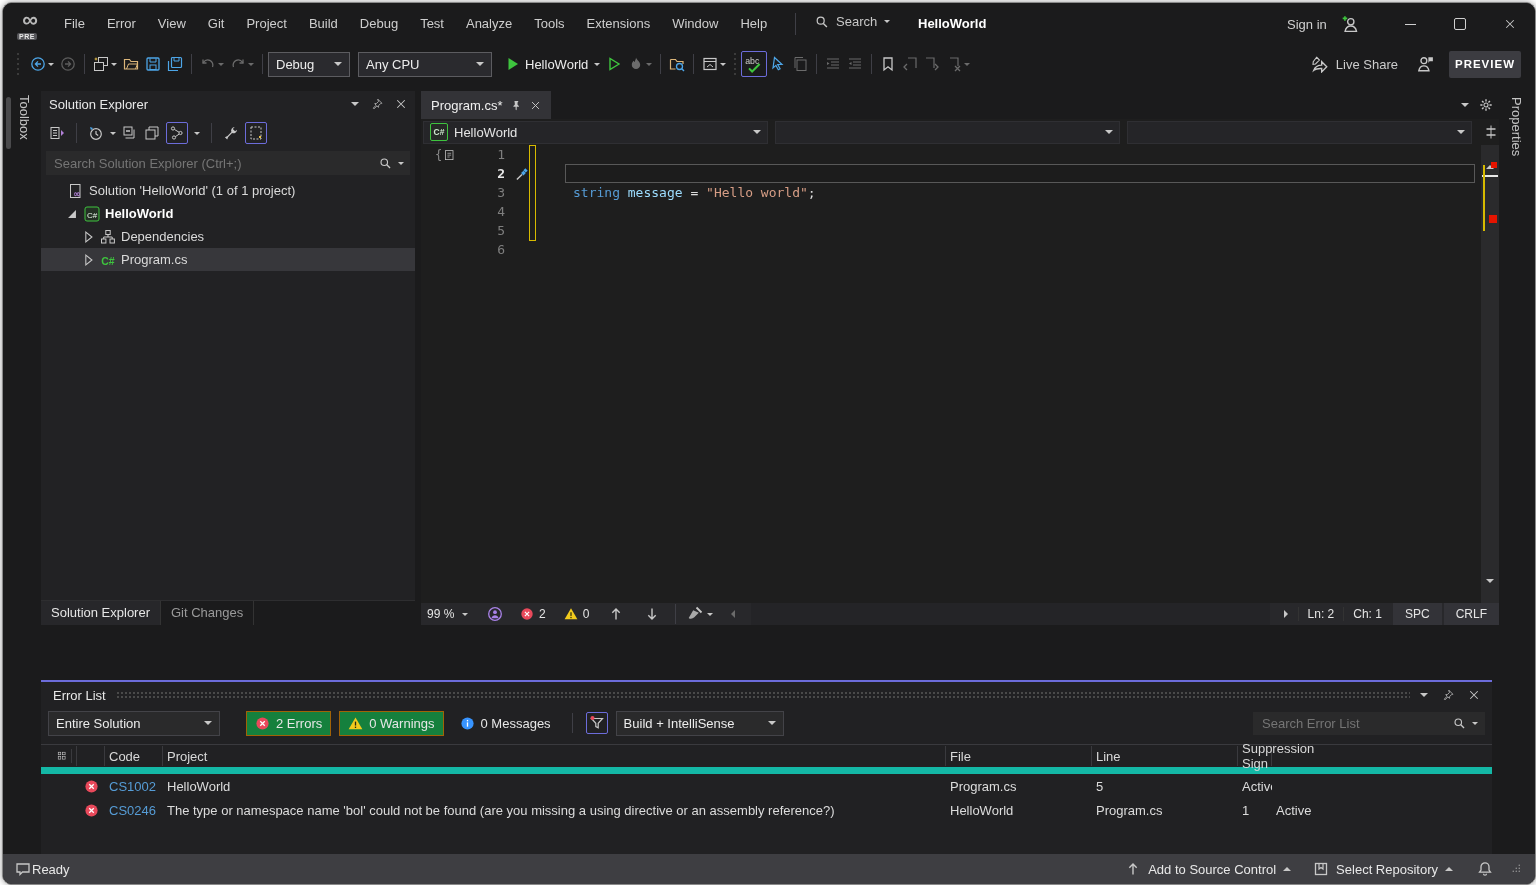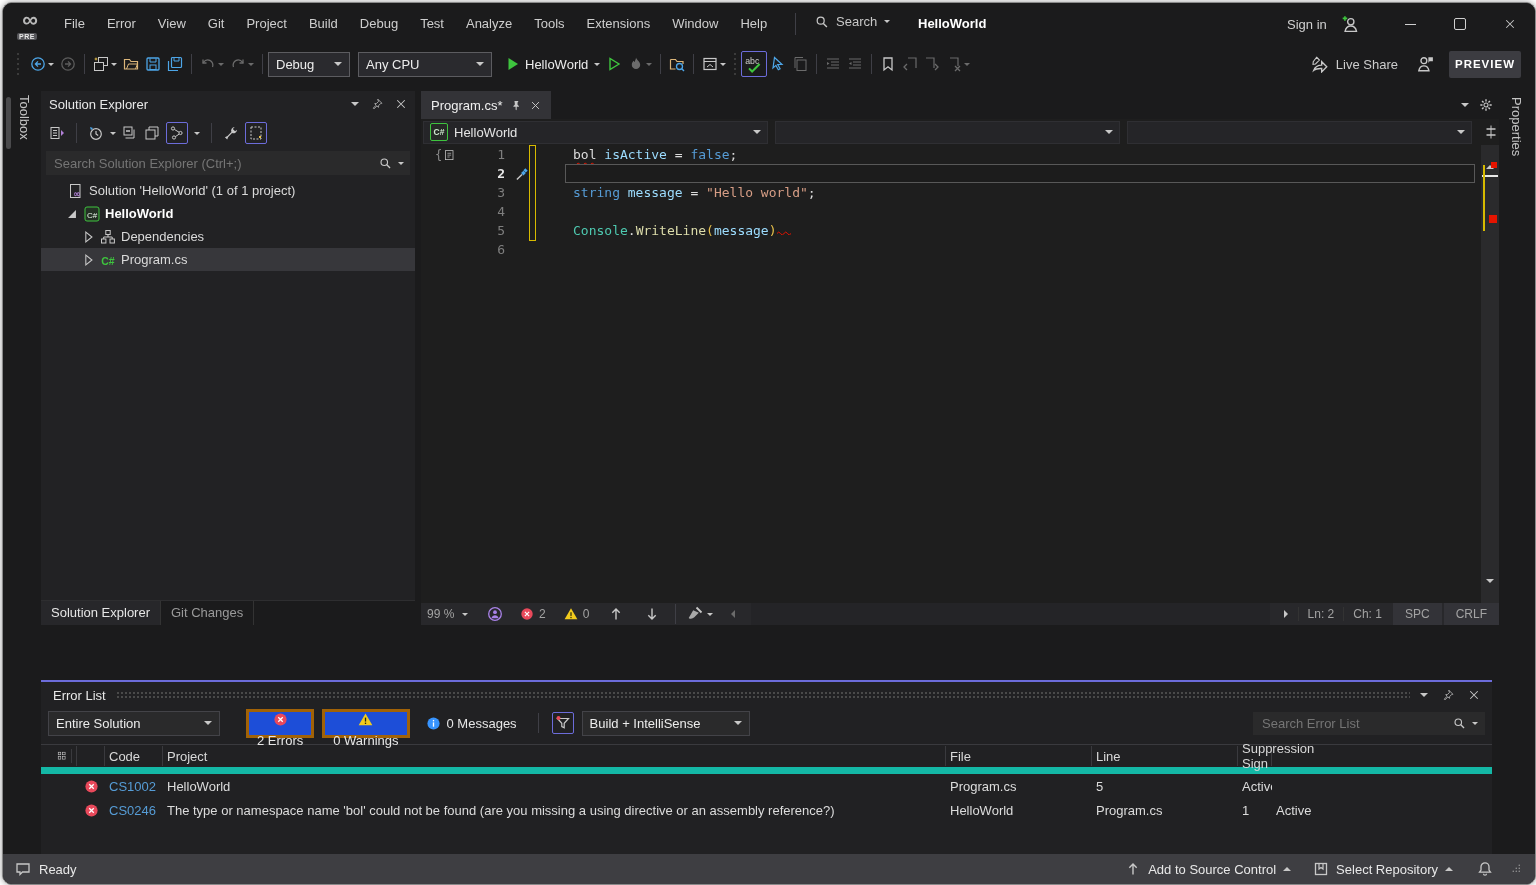--- a/index.html
+++ b/index.html
@@ -78,46 +78,46 @@
   .chgpad{width:22px;flex:0 0 auto;}
   .ct{flex:1;white-space:pre;}
   .cl.current .ct{border:1px solid #585858;background:#1c1c1c;margin-left:-8px;padding-left:7px;margin-right:2px;height:17px;line-height:17px;}
   .change-bar{position:absolute;left:108px;top:0px;width:5px;height:94px;border:1.5px solid #d7ba00;}
   .pln{color:#dcdcdc;} .kw{color:#569cd6;} .id{color:#9cdcfe;} .str{color:#d69d85;}
   .cls{color:#4ec9b0;} .mth{color:#dcdcaa;} .brc{color:#e8c04a;}
   .sq{text-decoration:underline;text-decoration-style:wavy;text-decoration-color:#e51400;text-decoration-thickness:1px;text-underline-offset:3px;}
   .vscroll{position:absolute;right:0;top:54px;width:18px;bottom:22px;background:#2a2a2c;}
   .vscroll .arr{position:absolute;left:5px;}
   .mark{position:absolute;}
-  .ebar{position:absolute;left:0;right:0;bottom:0;height:22px;background:#28282b;display:flex;align-items:center;font-size:12px;color:#a3a3a3;}
+  .ebar{position:absolute;left:0;right:0;bottom:0;height:22px;background:#28282b;display:flex;align-items:center;font-size:12px;color:#e5e5e5;}
   .ebar .zoom{width:52px;display:flex;align-items:center;padding-left:6px;gap:8px;}
   .ebar .cell{padding:0 9px;border-left:1px solid #333;}
   .ebar .boxcell{background:#333338;height:22px;display:flex;align-items:center;padding:0 12px;margin-left:2px;text-align:center;}
   .hstrip{flex:1;height:22px;background:#242427;margin:0 4px;}
   
   .elpanel{position:absolute;left:38px;top:630px;width:1451px;height:215px;background:#212123;border-top:2px solid #6c6cda;margin-top:47px;}
   .el-head{display:flex;align-items:center;height:26px;padding:0 12px;color:#e8e8e8;}
   .el-grip{flex:1;height:8px;margin:0 10px;background-image:radial-gradient(circle,#4a4a4a .8px,transparent 1px);background-size:4px 4px;}
   .el-headbtns{display:flex;align-items:center;gap:14px;}
   .el-tools{display:flex;align-items:center;height:30px;padding:0 7px;gap:8px;}
   .tgl{display:flex;align-items:center;gap:6px;height:23px;padding:0 8px;color:#e6e6e6;}
-  .tgl.on{border:3px solid #a16207;background:#1d4ed8;flex-direction:column;}
+  .tgl.on{border:1px solid #a16207;background:#15803d;}
   .el-search{margin-left:auto;width:218px;height:23px;background:#2a2a2b;display:flex;align-items:center;padding:0 7px;gap:6px;}
   .el-search input{flex:1;background:transparent;border:none;outline:none;color:#9a9a9a;font-size:13px;font-family:"Liberation Sans",sans-serif;}
   .el-grid{display:grid;grid-template-columns:36px 28px 58px 1fr 146px 146px 34px 140px 80px;align-items:center;}
   .el-header{height:22px;margin-top:6px;border-top:1px solid #3a3a3e;border-bottom:7px solid #14b8a6;color:#d8d8d8;}
   .el-header span{padding:2px 4px;border-right:1px solid #3a3a3e;height:16px;display:flex;align-items:center;}
   .el-header .c-sel{justify-content:flex-end;}
   .el-row{height:24px;color:#dcdcdc;}
   .el-row span{padding:0 4px;white-space:nowrap;overflow:hidden;}
   .c-icon svg{width:15px;height:15px;display:block;margin:0 auto;}
   .c-code{color:#569cd6;}
   
   .statusbar{position:absolute;left:0;right:0;bottom:0;height:30px;background:#3e3e42;display:flex;align-items:center;color:#e8e8e8;}
-  .sb-left{display:flex;align-items:center;gap:8px;padding-left:12px;}
+  .sb-left{display:flex;align-items:center;gap:1px;padding-left:12px;}
   .sb-right{margin-left:auto;display:flex;align-items:center;gap:10px;padding-right:10px;}
   .sb-item{display:flex;align-items:center;gap:7px;padding:0 6px;height:30px;}
 </style>
 </head>
 <body>
 
 <div class="window">
 
   <div class="titlebar">
     <div class="vs-logo">
@@ -602,21 +602,20 @@
               <path d="M4.5 5h5M4.5 7.5h5M4.5 10h3" stroke="currentColor" stroke-width=".9"></path>
             </svg>
           </span>
         </div>
       <div class="change-bar"></div>
       <div>
           <div class="cl">
             <span class="lnum">1</span>
             <span class="qa"></span>
             <span class="chgpad"></span>
-            <span class="ct"><span class="pln sq">bol</span><span class="pln"> </span><span class="id">isActive</span><span class="pln"> = </span><span class="kw">false</span><span class="pln">;</span></span>
           </div>
           <div class="cl current">
             <span class="lnum cur">2</span>
             <span class="qa">
               <span class="ic" style="width:15px;height:15px">
                 <svg viewBox="0 0 16 16">
                   <path d="M2 14.5L7.5 9" stroke="#c8c8c8" stroke-width="1.6"></path>
                   <path d="M6.5 7.5L9 5l2.5 2.5L9 10z" fill="#4da6e8"></path>
                   <path d="M10 3.5L12.5 6" stroke="#4da6e8" stroke-width="3"></path>
                 </svg>
@@ -634,23 +633,20 @@
           <div class="cl">
             <span class="lnum">4</span>
             <span class="qa"></span>
             <span class="chgpad"></span>
             <span class="ct"></span>
           </div>
           <div class="cl">
             <span class="lnum">5</span>
             <span class="qa"></span>
             <span class="chgpad"></span>
-            <span class="ct"><span class="cls">Console</span><span class="pln">.</span><span class="mth">WriteLine</span><span class="brc">(</span><span class="id">message</span><span class="brc">)</span><svg width="14" height="5" viewBox="0 0 14 5" style="display:inline-block">
-                <path d="M0 3.5 Q1.75 .5 3.5 3.5 T7 3.5 T10.5 3.5 T14 3.5" stroke="#e51400" fill="none"></path>
-              </svg></span>
           </div>
           <div class="cl">
             <span class="lnum">6</span>
             <span class="qa"></span>
             <span class="chgpad"></span>
             <span class="ct"></span>
           </div>
         </div>
     </div>
 

